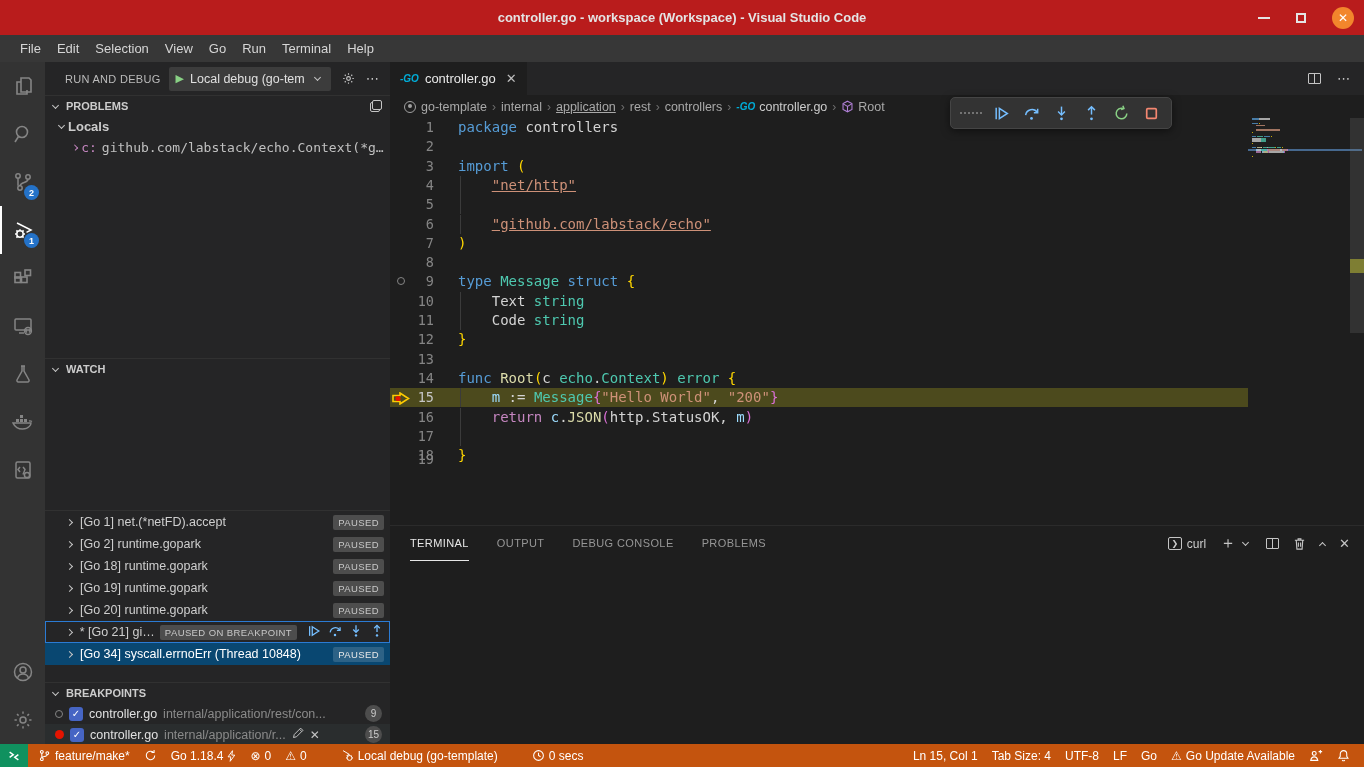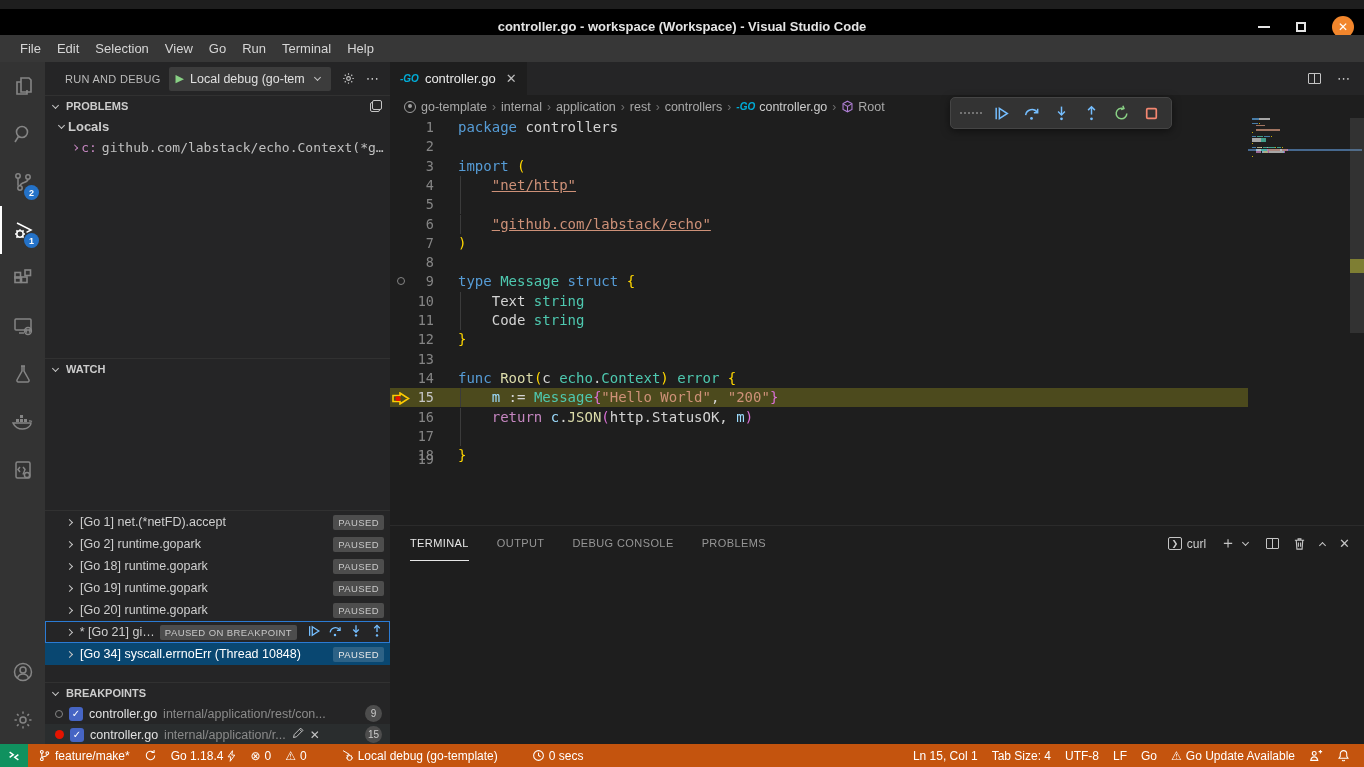--- a/index.html
+++ b/index.html
@@ -1,20 +1,20 @@
 <!DOCTYPE html>
 <html><head>
 <meta charset="utf-8">
 <style>
   *{margin:0;padding:0;box-sizing:border-box;}
   html,body{width:1364px;height:767px;overflow:hidden;}
   body{background:#1e1e1e;font-family:"Liberation Sans","DejaVu Sans",sans-serif;color:#cccccc;position:relative;font-size:13px;}
   .abs{position:absolute;}
   
-  .titlebar{left:0;top:0;width:1364px;height:35px;background:#000000;display:flex;align-items:center;justify-content:center;margin-top:9px;}
+  .titlebar{left:0;top:0;width:1364px;height:35px;background:#b91c1c;display:flex;align-items:center;justify-content:center;}
   .title-text{font-size:13px;font-weight:700;color:#e4e4e4;}
   .win-controls{position:absolute;right:10px;top:0;height:35px;display:flex;align-items:center;gap:26px;}
   .wc-min{width:12px;height:2px;background:#e4e4e4;}
   .wc-max{width:10px;height:10px;border:2px solid #e4e4e4;background:transparent;}
   .wc-close{width:22px;height:22px;border-radius:50%;background:#f2862c;color:#fff;display:flex;align-items:center;justify-content:center;font-size:12px;font-weight:700;}
   .menubar{left:0;top:35px;width:1364px;height:27px;background:#373737;display:flex;align-items:center;padding-left:12px;}
   .menu-item{padding:3px 8px;color:#d6d6d6;font-size:13px;border-radius:4px;cursor:default;}
   
   .activitybar{left:0;top:62px;width:45px;height:682px;background:#333333;display:flex;flex-direction:column;align-items:center;}
   .ab-item{width:45px;height:48px;display:flex;align-items:center;justify-content:center;position:relative;color:#858585;}
@@ -375,21 +375,21 @@
     <span class="record-icon"></span>
     <span id="bc-items" style="display:flex;align-items:center;gap:5px;">
         <span style="display: flex; align-items: center; gap: 4px;">
           <span>go-template</span>
         </span>
         <span class="bc-sep">›</span>
         <span style="display: flex; align-items: center; gap: 4px;">
           <span>internal</span>
         </span>
         <span class="bc-sep">›</span>
-        <span style="display: flex; align-items: center; gap: 4px;">
+        <span style="display: flex; align-items: center; gap: 4px; text-decoration: underline;">
           <span>application</span>
         </span>
         <span class="bc-sep">›</span>
         <span style="display: flex; align-items: center; gap: 4px;">
           <span>rest</span>
         </span>
         <span class="bc-sep">›</span>
         <span style="display: flex; align-items: center; gap: 4px;">
           <span>controllers</span>
         </span>

